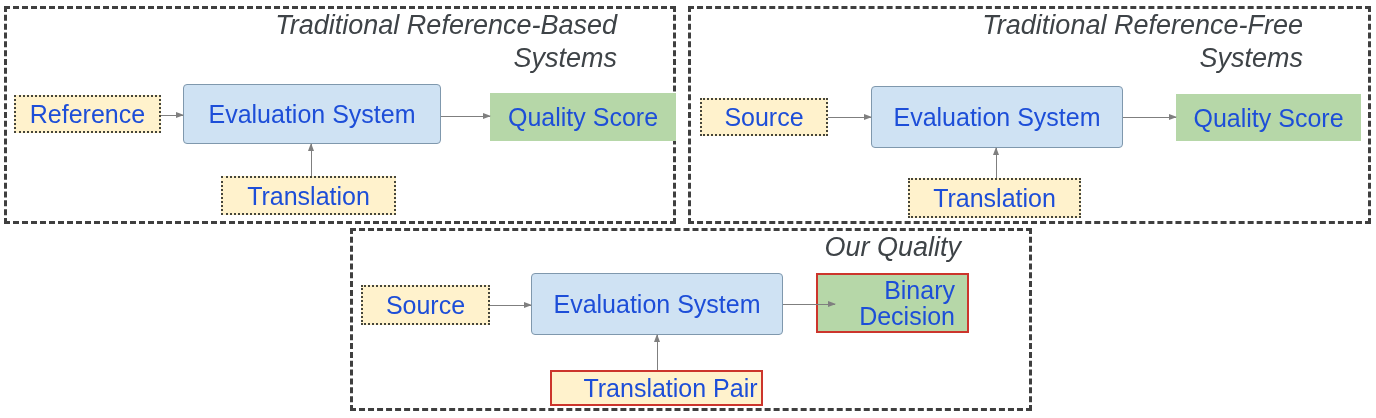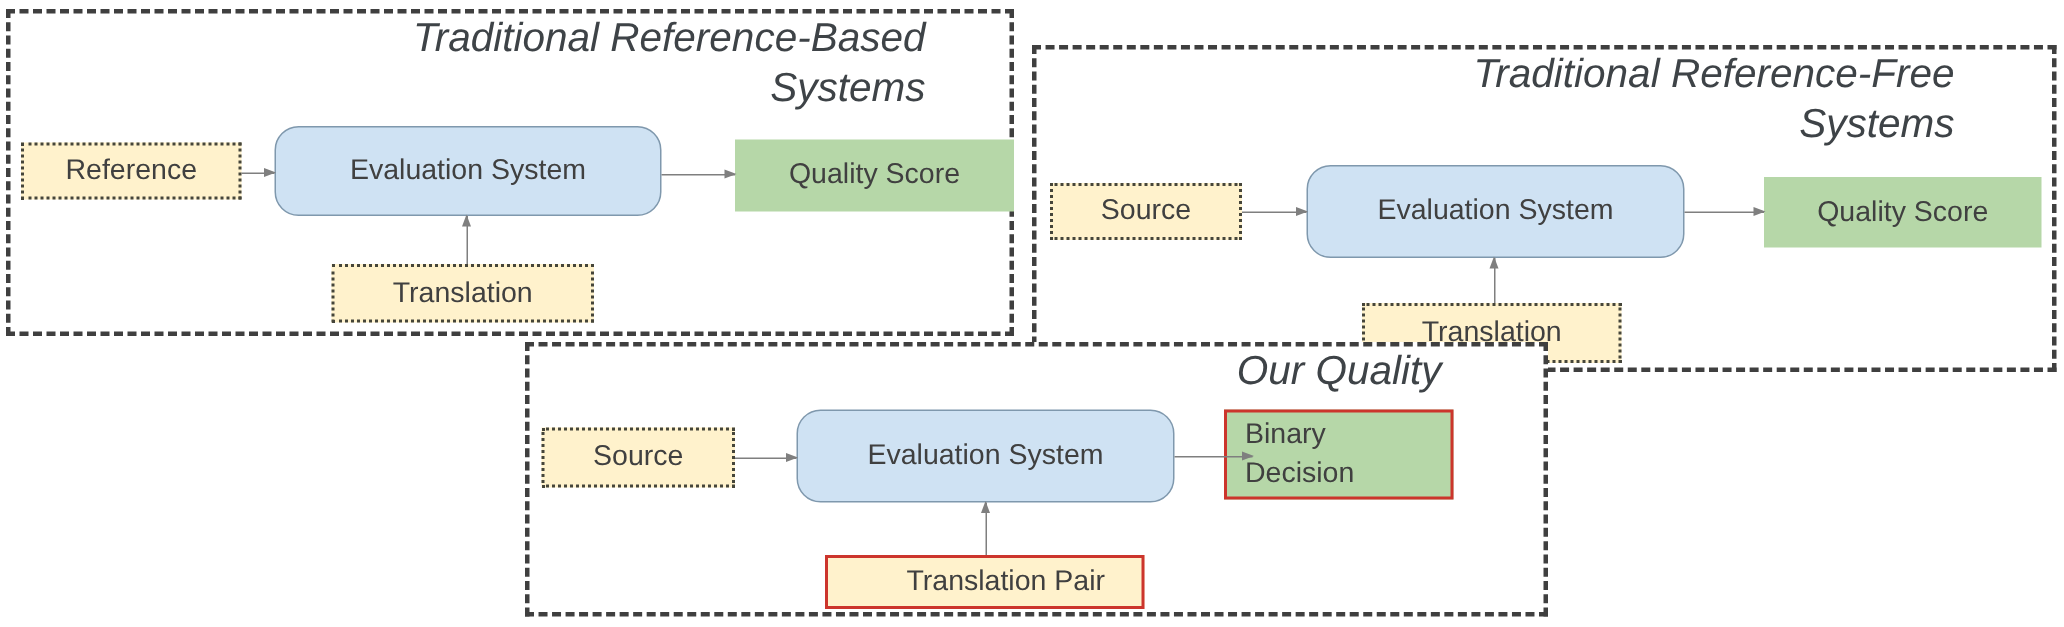--- a/index.html
+++ b/index.html
@@ -15,21 +15,21 @@
     overflow: hidden;
     background: #ffffff;
   }
   .panel {
     position: absolute;
     border: 3px dashed var(--panel-border, #3f3f3f);
     background: #ffffff;
     box-sizing: border-box;
   }
   #panel-1 { left: 4px;   top: 6px;   width: 672px; height: 218px; }
-  #panel-2 { left: 688px; top: 6px;   width: 683px; height: 218px; margin-top: 24px; }
+  #panel-2 { left: 688px; top: 6px;   width: 683px; height: 218px; }
   #panel-3 { left: 350px; top: 228px; width: 682px; height: 183px; }
 
   .panel-title {
     position: absolute;
     top: 0;
     text-align: right;
     font-style: italic;
     font-size: 27px;
     line-height: 33px;
     color: var(--title-text, #3e4347);
@@ -38,33 +38,33 @@
   #panel-1 .panel-title { left: 0; width: 610px; }
   #panel-2 .panel-title { left: 0; width: 612px; }
   #panel-3 .panel-title { left: 0; width: 608px; }
 
   .node {
     position: absolute;
     box-sizing: border-box;
     display: flex;
     align-items: center;
     justify-content: center;
-    text-align: left;
-    font-size: 19px;
+    text-align: right;
+    font-size: 25px;
     line-height: 26px;
-    color: #404040;
+    color: #1d4ed8;
   }
   .node-input {
     background: var(--input-fill, #fff2cc);
     border: 2px dotted #45453a;
   }
   .node-system {
     background: var(--system-fill, #cfe2f3);
     border: 1px solid var(--system-border, #7f98ad);
-    border-radius: 16px;
+    border-radius: 4px;
   }
   .node-output {
     background: var(--output-fill, #b6d7a8);
     border: none;
   }
   .red-border {
     border: 2px solid var(--highlight-border, #cc352c) !important;
   }
   .wrap-label { display: inline-block; max-width: 125px; }
 

